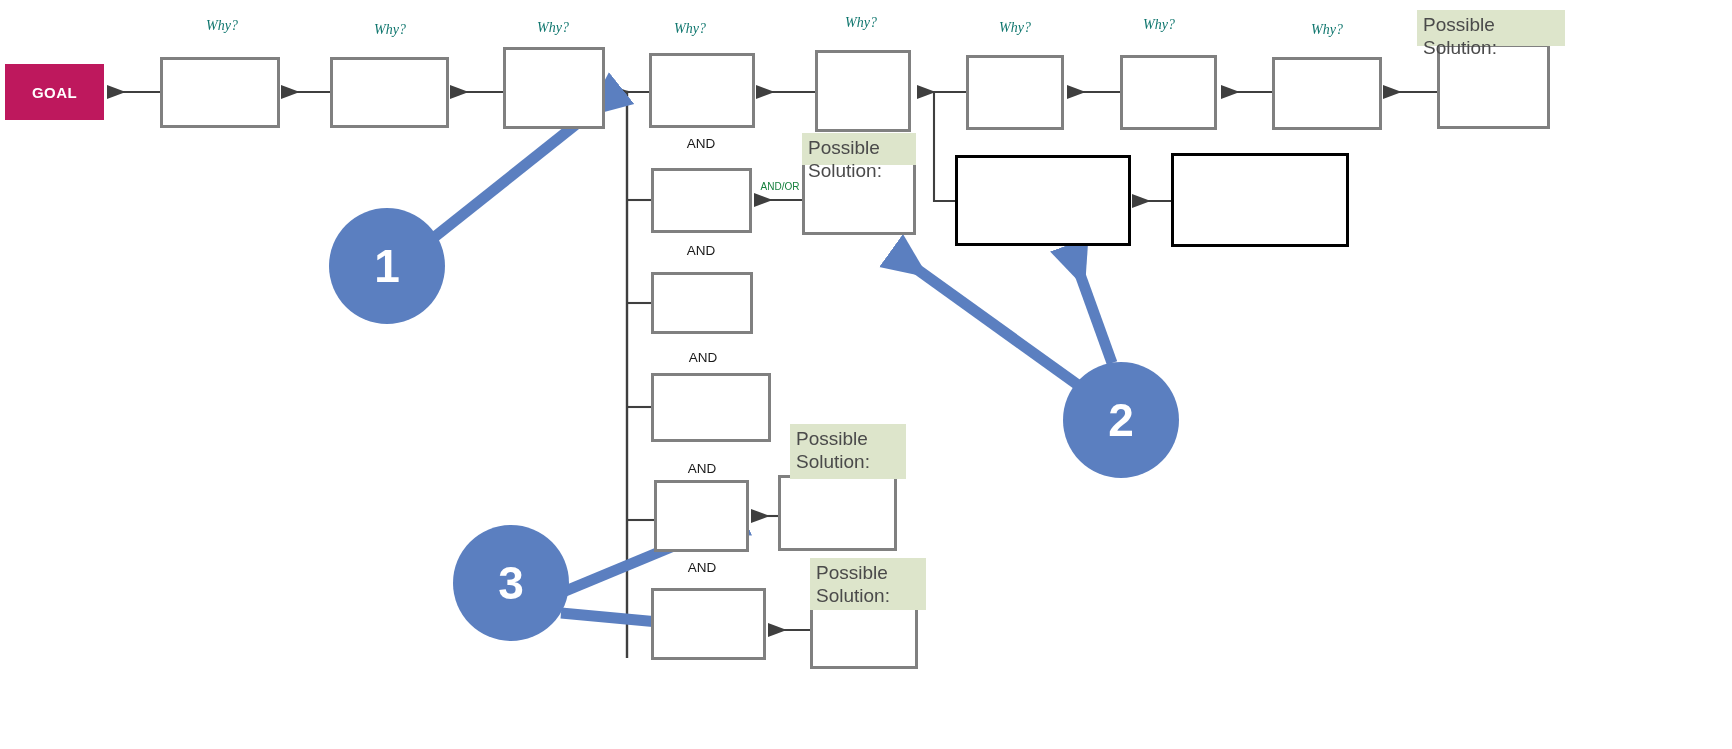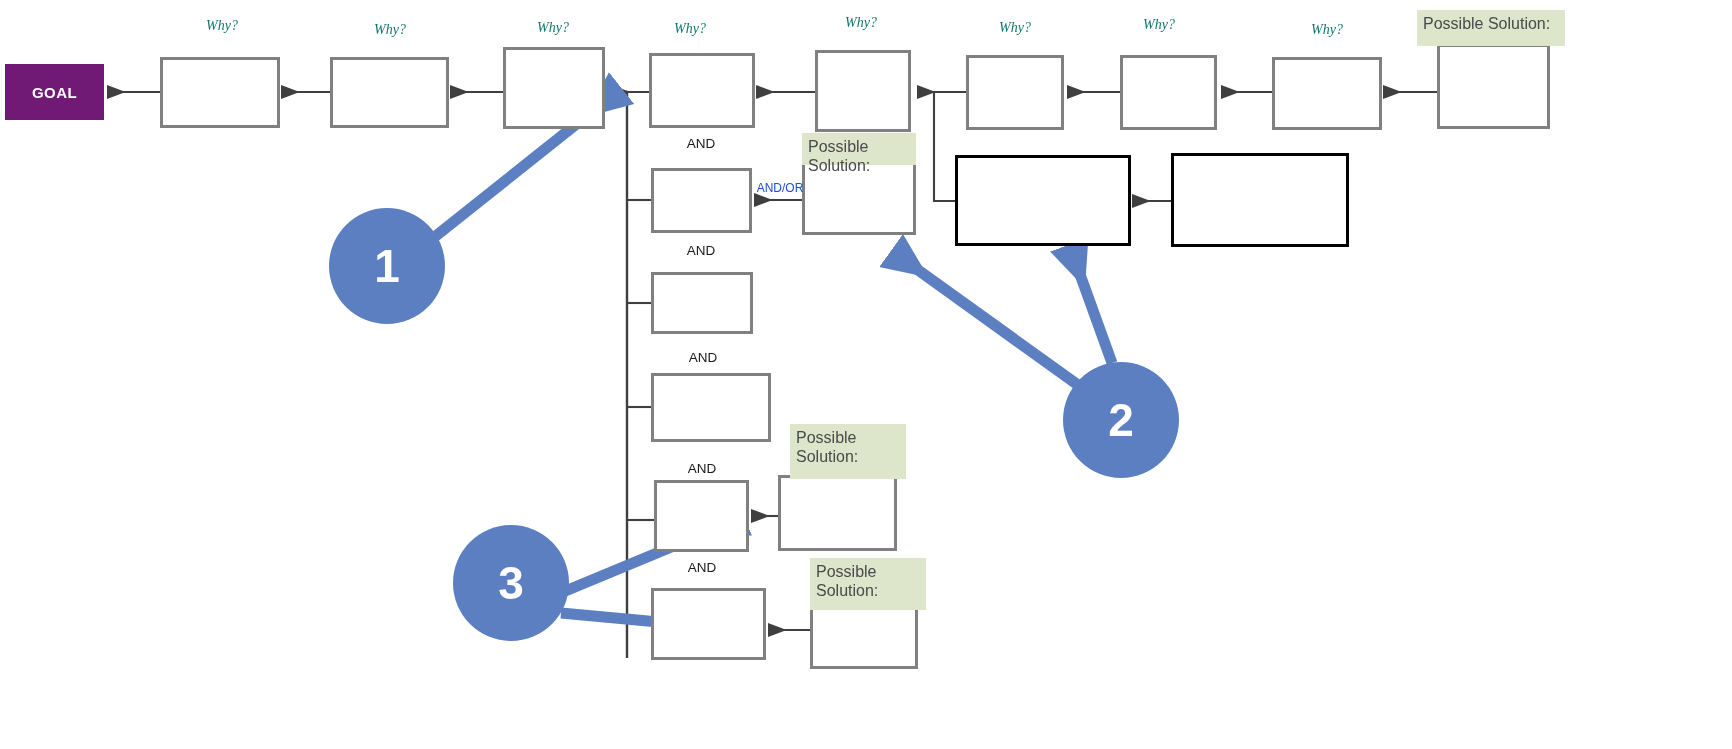--- a/index.html
+++ b/index.html
@@ -51,21 +51,21 @@
     font-weight: bold;
     letter-spacing: 0.4px;
     font-family: "Liberation Sans", sans-serif;
   }
   
   .solution-header {
     position: absolute;
     box-sizing: border-box;
     background: #DDE5CB;
     color: #4a4a4a;
-    font-size: 16px;
+    font-size: 19px;
     font-family: "Liberation Sans", sans-serif;
     padding: 4px 6px 0 6px;
     line-height: 1.2;
   }
   
   .why-label {
     position: absolute;
     color: #0f766e;
     font-size: 14px;
     font-style: italic;
@@ -77,22 +77,22 @@
     position: absolute;
     color: #1a1a1a;
     font-size: 13.5px;
     font-family: "Liberation Sans", sans-serif;
     white-space: nowrap;
     transform: translateX(-50%);
     text-align: center;
   }
   .andor-label {
     position: absolute;
-    color: #1d4ed8;
-    font-size: 12px;
+    color: #15803d;
+    font-size: 10px;
     font-family: "Liberation Sans", sans-serif;
     white-space: nowrap;
     transform: translateX(-50%);
   }
   
   .callout {
     position: absolute;
     border-radius: 50%;
     background: #5B7FC0;
     display: flex;
@@ -153,21 +153,21 @@
 
     <g stroke="#5B7FC0" stroke-width="11" fill="none" stroke-linecap="butt">
       <line x1="432" y1="239" x2="613" y2="95" marker-end="url(#arrowFat)"></line>
       <line x1="1078" y1="385" x2="900" y2="257" marker-end="url(#arrowFat)"></line>
       <line x1="1112" y1="363" x2="1073" y2="255" marker-end="url(#arrowFat)"></line>
       <line x1="563" y1="592" x2="734" y2="521" marker-end="url(#arrowFat)"></line>
       <line x1="561" y1="613" x2="745" y2="630" marker-end="url(#arrowFat)"></line>
     </g>
   </svg>
 
-  <div class="goal-box" id="goal-box" style="left: 5px; top: 64px; width: 99px; height: 56px; background: #701a75;">
+  <div class="goal-box" id="goal-box" style="left: 5px; top: 64px; width: 99px; height: 56px; background: #be185d;">
     <span class="goal-label">GOAL</span>
   </div>
 
   <div id="nodes-root">
       <div class="node" style="left: 160px; top: 57px; width: 120px; height: 71px;"></div>
       <div class="node" style="left: 330px; top: 57px; width: 119px; height: 71px;"></div>
       <div class="node" style="left: 503px; top: 47px; width: 102px; height: 82px;"></div>
       <div class="node" style="left: 649px; top: 53px; width: 106px; height: 75px;"></div>
       <div class="node" style="left: 815px; top: 50px; width: 96px; height: 82px;"></div>
       <div class="node" style="left: 966px; top: 55px; width: 98px; height: 75px;"></div>

